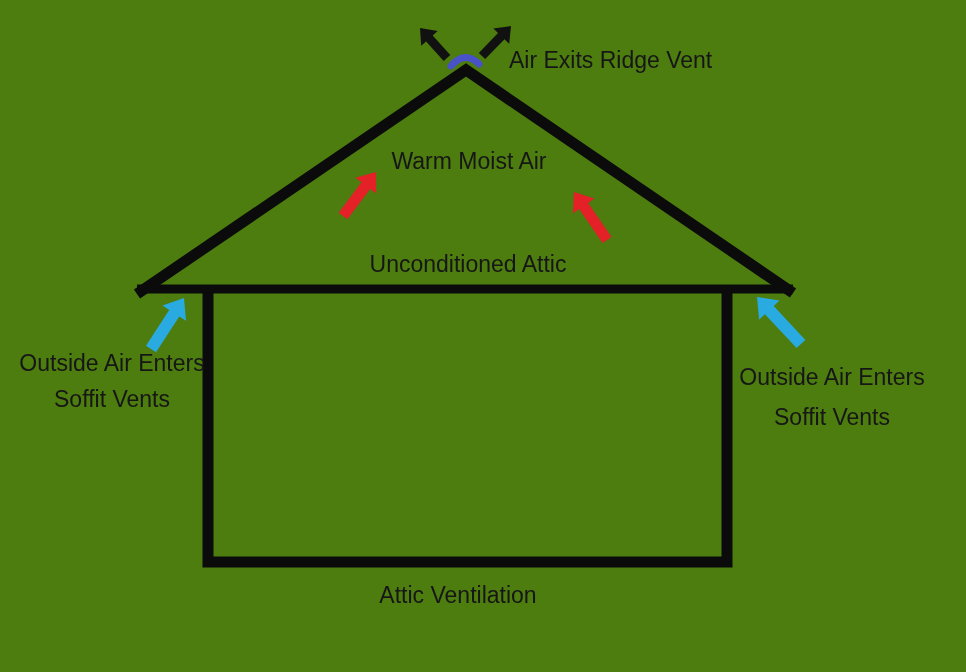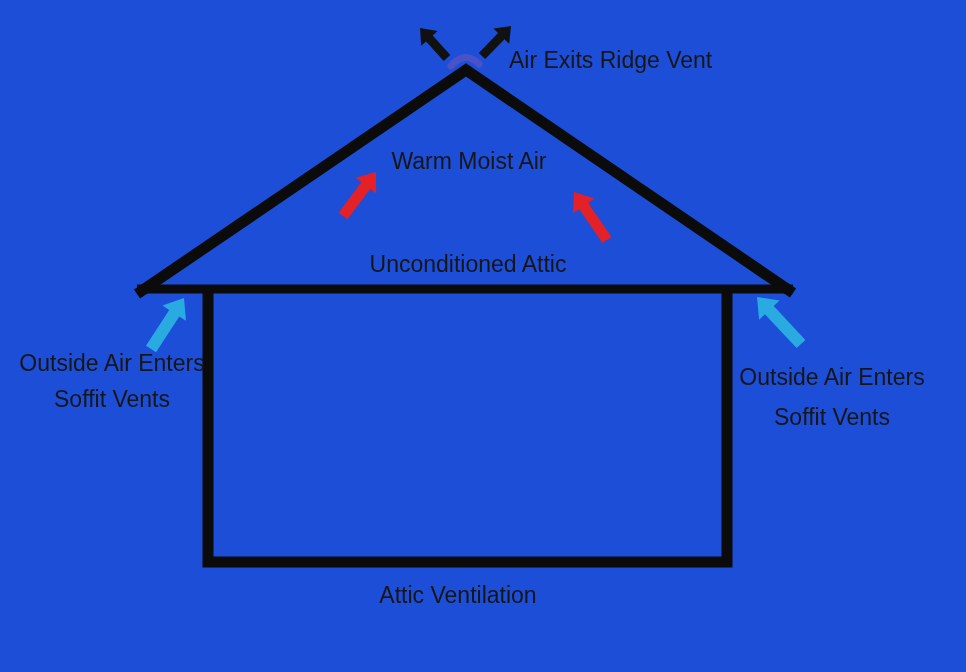--- a/index.html
+++ b/index.html
@@ -4,21 +4,21 @@
 <style>
   html, body {
     margin: 0;
     padding: 0;
     background: #ffffff;
   }
   .canvas {
     position: relative;
     width: 966px;
     height: 672px;
-    background: #1d4ed8;
+    background: #4d7c0f;
     overflow: hidden;
     font-family: "Liberation Sans", "DejaVu Sans", sans-serif;
   }
   svg text {
     font-family: "Liberation Sans", "DejaVu Sans", sans-serif;
     font-size: 23px;
   }
 </style>
 </head>
 <body>

